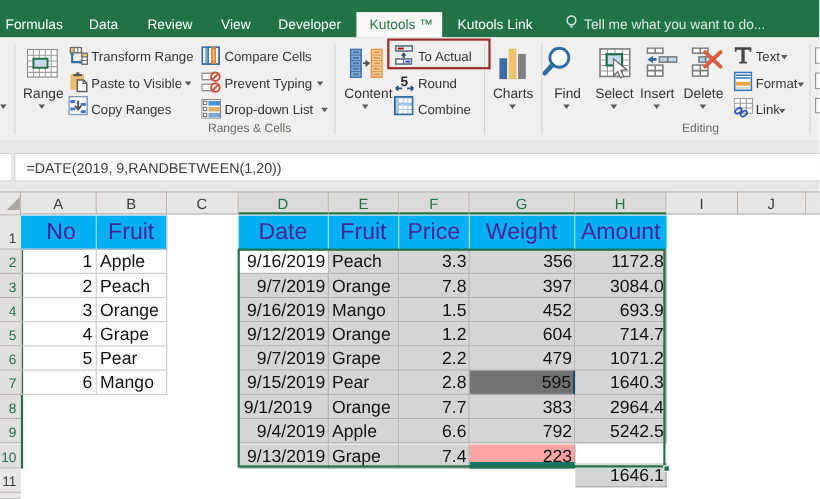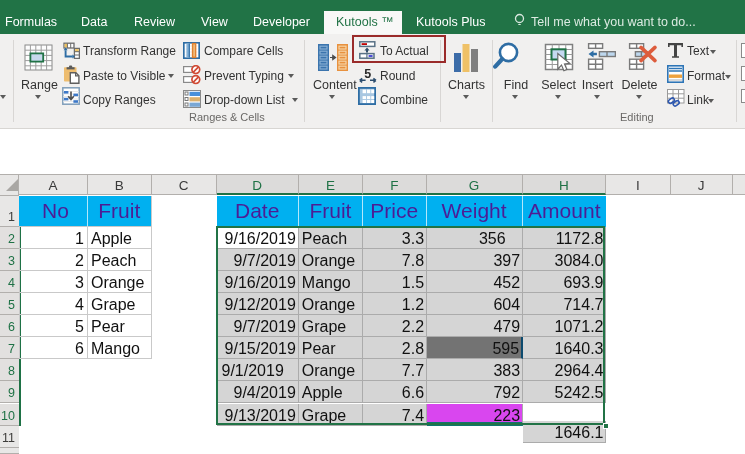--- a/index.html
+++ b/index.html
@@ -44,21 +44,21 @@
 
   <div class="abs" id="tabbar">
     <span class="tab" style="left:5px;">Formulas</span>
     <span class="tab" style="left:81px;">Data</span>
     <span class="tab" style="left:134px;">Review</span>
     <span class="tab" style="left:201px;">View</span>
     <span class="tab" style="left:253px;">Developer</span>
     <div id="ktab">
         <span>Kutools ™</span>
       </div>
-    <span class="tab" style="left:416px;">Kutools Plus</span>
+    <span class="tab" style="left:416px;">Kutools Link</span>
     <svg class="abs" style="left:513px;top:13px" width="13" height="14" viewBox="0 0 13 14">
       <circle cx="6.5" cy="5.5" r="4" fill="none" stroke="#d9e8df" stroke-width="1.3"></circle>
       <path d="M5 9.5h3M5.3 11.5h2.4" stroke="#d9e8df" stroke-width="1.2" fill="none"></path>
     </svg>
     <span class="tab" style="left:531px;color:#dcebe2;">Tell me what you want to do...</span>
   </div>
 
   <div class="abs" id="ribbon">
 
     <div class="vsep" style="left:13px;"></div>
@@ -265,20 +265,25 @@
     <div class="caret" style="left:708px;top:65px;"></div>
 
     <div class="abs" style="left:741px;top:9px;width:5px;height:13px;background:#fff;border:1px solid #8a8a8a;"></div>
     <div class="abs" style="left:741px;top:32px;width:5px;height:13px;background:#fff;border:1px solid #8a8a8a;"></div>
     <div class="abs" style="left:741px;top:55px;width:5px;height:12px;background:#fff;border:1px solid #8a8a8a;"></div>
 
     <div class="glabel" style="left:189px;top:77px;">Ranges &amp; Cells</div>
     <div class="glabel" style="left:620px;top:77px;">Editing</div>
   </div>
 
+  <div class="abs" id="fstrip">
+    <div id="nbox"></div>
+    <div id="fbox"></div>
+    <div id="ftext">=DATE(2019, 9,RANDBETWEEN(1,20))</div>
+  </div>
 
   <div class="abs" id="grid">
       <div style="position:absolute;left:0;top:0;width:19px;height:21.5px;background:#e8e7e6;border-right:1px solid #b2afac;border-bottom:1px solid #b2afac;border-top:1px solid #b2afac;box-sizing:border-box;"></div>
       <div style="position:absolute;left:6px;top:4.5px;width:0;height:0;border-left:12px solid transparent;border-bottom:12px solid #a9a7a4;"></div>
       <div class="colh" style="left:19px;width:69px;border-top:1px solid #b2afac;border-bottom:1px solid #b2afac;">A</div>
       <div class="colh" style="left:88px;width:63.5px;border-top:1px solid #b2afac;border-bottom:1px solid #b2afac;">B</div>
       <div class="colh" style="left:151.5px;width:65px;border-top:1px solid #b2afac;border-bottom:1px solid #b2afac;">C</div>
       <div class="colh sel" style="left:216.5px;width:82.30000000000001px;border-top:1px solid #b2afac;border-bottom:2px solid #1e7145;">D</div>
       <div class="colh sel" style="left:298.8px;width:64.19999999999999px;border-top:1px solid #b2afac;border-bottom:2px solid #1e7145;">E</div>
       <div class="colh sel" style="left:363px;width:63.60000000000002px;border-top:1px solid #b2afac;border-bottom:2px solid #1e7145;">F</div>
@@ -337,21 +342,21 @@
       <div class="cell rt" style="left:19px;top:163.2px;width:69px;height:22.100000000000023px;line-height:22px;padding-top:1px;border-right:1px solid #c9c9c9;border-bottom:1px solid #c9c9c9;border-left:1px solid #c9c9c9;padding-right:3px;">6</div>
       <div class="cell lt" style="left:88px;top:163.2px;width:63.5px;height:22.100000000000023px;line-height:22px;padding-top:1px;border-right:1px solid #c9c9c9;border-bottom:1px solid #c9c9c9;padding-left:3px;">Mango</div>
       <div class="cell blue" style="left:216.5px;top:21.5px;width:82.30000000000001px;height:31.200000000000003px;line-height:30px;border-right:1px solid rgba(255,255,255,0.7);">Date</div>
       <div class="cell blue" style="left:298.8px;top:21.5px;width:64.19999999999999px;height:31.200000000000003px;line-height:30px;border-right:1px solid rgba(255,255,255,0.7);">Fruit</div>
       <div class="cell blue" style="left:426.6px;top:21.5px;width:96px;height:31.200000000000003px;line-height:30px;border-right:1px solid rgba(255,255,255,0.7);">Weight</div>
       <div class="cell blue" style="left:363px;top:21.5px;width:63.60000000000002px;height:31.200000000000003px;line-height:30px;border-right:1px solid rgba(255,255,255,0.7);">Price</div>
       <div class="cell blue" style="left:522.6px;top:21.5px;width:83.39999999999998px;height:31.200000000000003px;line-height:30px;">Amount</div>
       <div class="cell rt" style="left:216.5px;top:52.7px;width:82.30000000000001px;height:22.10000000000001px;line-height:22px;padding-top:1px;background:#fff;padding-right:2px;border-right:1px solid #ababab;border-bottom:1px solid #ababab;">9/16/2019</div>
       <div class="cell lt" style="left:298.8px;top:52.7px;width:64.19999999999999px;height:22.10000000000001px;line-height:22px;padding-top:1px;background:#d5d5d5;padding-left:3px;border-right:1px solid #ababab;border-bottom:1px solid #ababab;">Peach</div>
       <div class="cell rt" style="left:363px;top:52.7px;width:63.60000000000002px;height:22.10000000000001px;line-height:22px;padding-top:1px;background:#d5d5d5;padding-right:1.5px;border-right:1px solid #ababab;border-bottom:1px solid #ababab;">3.3</div>
-      <div class="cell rt" style="left:426.6px;top:52.7px;width:96px;height:22.10000000000001px;line-height:22px;padding-top:1px;background:#d5d5d5;padding-right:16px;border-right:1px solid #ababab;border-bottom:1px solid #ababab;">356</div>
+      <div class="cell rt" style="left:426.6px;top:52.7px;width:96px;height:22.10000000000001px;line-height:22px;padding-top:1px;background:#d5d5d5;padding-right:1px;border-right:1px solid #ababab;border-bottom:1px solid #ababab;">356</div>
       <div class="cell rt" style="left:522.6px;top:52.7px;width:83.39999999999998px;height:22.10000000000001px;line-height:22px;padding-top:1px;background:#d5d5d5;padding-right:1.5px;border-right:1px solid #ababab;border-bottom:1px solid #ababab;">1172.8</div>
       <div class="cell rt" style="left:216.5px;top:74.80000000000001px;width:82.30000000000001px;height:22.099999999999994px;line-height:22px;padding-top:1px;background:#d5d5d5;padding-right:2px;border-right:1px solid #ababab;border-bottom:1px solid #ababab;">9/7/2019</div>
       <div class="cell lt" style="left:298.8px;top:74.80000000000001px;width:64.19999999999999px;height:22.099999999999994px;line-height:22px;padding-top:1px;background:#d5d5d5;padding-left:3px;border-right:1px solid #ababab;border-bottom:1px solid #ababab;">Orange</div>
       <div class="cell rt" style="left:363px;top:74.80000000000001px;width:63.60000000000002px;height:22.099999999999994px;line-height:22px;padding-top:1px;background:#d5d5d5;padding-right:1.5px;border-right:1px solid #ababab;border-bottom:1px solid #ababab;">7.8</div>
       <div class="cell rt" style="left:426.6px;top:74.80000000000001px;width:96px;height:22.099999999999994px;line-height:22px;padding-top:1px;background:#d5d5d5;padding-right:1.5px;border-right:1px solid #ababab;border-bottom:1px solid #ababab;">397</div>
       <div class="cell rt" style="left:522.6px;top:74.80000000000001px;width:83.39999999999998px;height:22.099999999999994px;line-height:22px;padding-top:1px;background:#d5d5d5;padding-right:1.5px;border-right:1px solid #ababab;border-bottom:1px solid #ababab;">3084.0</div>
       <div class="cell rt" style="left:216.5px;top:96.9px;width:82.30000000000001px;height:22.10000000000001px;line-height:22px;padding-top:1px;background:#d5d5d5;padding-right:2px;border-right:1px solid #ababab;border-bottom:1px solid #ababab;">9/16/2019</div>
       <div class="cell lt" style="left:298.8px;top:96.9px;width:64.19999999999999px;height:22.10000000000001px;line-height:22px;padding-top:1px;background:#d5d5d5;padding-left:3px;border-right:1px solid #ababab;border-bottom:1px solid #ababab;">Mango</div>
       <div class="cell rt" style="left:363px;top:96.9px;width:63.60000000000002px;height:22.10000000000001px;line-height:22px;padding-top:1px;background:#d5d5d5;padding-right:1.5px;border-right:1px solid #ababab;border-bottom:1px solid #ababab;">1.5</div>
       <div class="cell rt" style="left:426.6px;top:96.9px;width:96px;height:22.10000000000001px;line-height:22px;padding-top:1px;background:#d5d5d5;padding-right:1.5px;border-right:1px solid #ababab;border-bottom:1px solid #ababab;">452</div>
@@ -377,18 +382,18 @@
       <div class="cell rt" style="left:426.6px;top:185.3px;width:96px;height:22.100000000000023px;line-height:22px;padding-top:1px;background:#d5d5d5;padding-right:1.5px;border-right:1px solid #ababab;border-bottom:1px solid #ababab;">383</div>
       <div class="cell rt" style="left:522.6px;top:185.3px;width:83.39999999999998px;height:22.100000000000023px;line-height:22px;padding-top:1px;background:#d5d5d5;padding-right:1.5px;border-right:1px solid #ababab;border-bottom:1px solid #ababab;">2964.4</div>
       <div class="cell rt" style="left:216.5px;top:207.40000000000003px;width:82.30000000000001px;height:22.099999999999966px;line-height:22px;padding-top:1px;background:#d5d5d5;padding-right:2px;border-right:1px solid #ababab;border-bottom:1px solid #ababab;">9/4/2019</div>
       <div class="cell lt" style="left:298.8px;top:207.40000000000003px;width:64.19999999999999px;height:22.099999999999966px;line-height:22px;padding-top:1px;background:#d5d5d5;padding-left:3px;border-right:1px solid #ababab;border-bottom:1px solid #ababab;">Apple</div>
       <div class="cell rt" style="left:363px;top:207.40000000000003px;width:63.60000000000002px;height:22.099999999999966px;line-height:22px;padding-top:1px;background:#d5d5d5;padding-right:1.5px;border-right:1px solid #ababab;border-bottom:1px solid #ababab;">6.6</div>
       <div class="cell rt" style="left:426.6px;top:207.40000000000003px;width:96px;height:22.099999999999966px;line-height:22px;padding-top:1px;background:#d5d5d5;padding-right:1.5px;border-right:1px solid #ababab;border-bottom:1px solid #ababab;">792</div>
       <div class="cell rt" style="left:522.6px;top:207.40000000000003px;width:83.39999999999998px;height:22.099999999999966px;line-height:22px;padding-top:1px;background:#d5d5d5;padding-right:1.5px;border-right:1px solid #ababab;border-bottom:1px solid #ababab;">5242.5</div>
       <div class="cell rt" style="left:216.5px;top:229.5px;width:82.30000000000001px;height:22.100000000000023px;line-height:22px;padding-top:1px;background:#d5d5d5;padding-right:2px;border-right:1px solid #ababab;border-bottom:1px solid #ababab;">9/13/2019</div>
       <div class="cell lt" style="left:298.8px;top:229.5px;width:64.19999999999999px;height:22.100000000000023px;line-height:22px;padding-top:1px;background:#d5d5d5;padding-left:3px;border-right:1px solid #ababab;border-bottom:1px solid #ababab;">Grape</div>
       <div class="cell rt" style="left:363px;top:229.5px;width:63.60000000000002px;height:22.100000000000023px;line-height:22px;padding-top:1px;background:#d5d5d5;padding-right:1.5px;border-right:1px solid #ababab;border-bottom:1px solid #ababab;">7.4</div>
-      <div class="cell rt" style="left:426.6px;top:229.5px;width:96px;height:22.100000000000023px;line-height:22px;padding-top:1px;background:#d946ef;padding-right:1.5px;border-right:1px solid #ababab;border-bottom:4px solid #0f766e;">223</div>
+      <div class="cell rt" style="left:426.6px;top:229.5px;width:96px;height:22.100000000000023px;line-height:22px;padding-top:1px;background:#fca5a5;padding-right:1.5px;border-right:1px solid #ababab;border-bottom:6px solid #0f766e;">223</div>
       <div class="cell rt" style="left:522.6px;top:247px;width:83.39999999999998px;height:22.100000000000023px;line-height:22px;padding-top:1px;background:#d5d5d5;padding-right:1.5px;border-right:1px solid #ababab;border-bottom:1px solid #ababab;">1646.1</div>
       <div style="position:absolute;left:215.5px;top:51.7px;width:389.5px;height:198.90000000000003px;border:2px solid #217346;box-sizing:border-box;pointer-events:none;"></div>
       <div style="position:absolute;left:603px;top:248.60000000000002px;width:6px;height:6px;background:#217346;border:1px solid #fff;box-sizing:border-box;"></div>
     </div>
 </div>
 
 </body></html>

